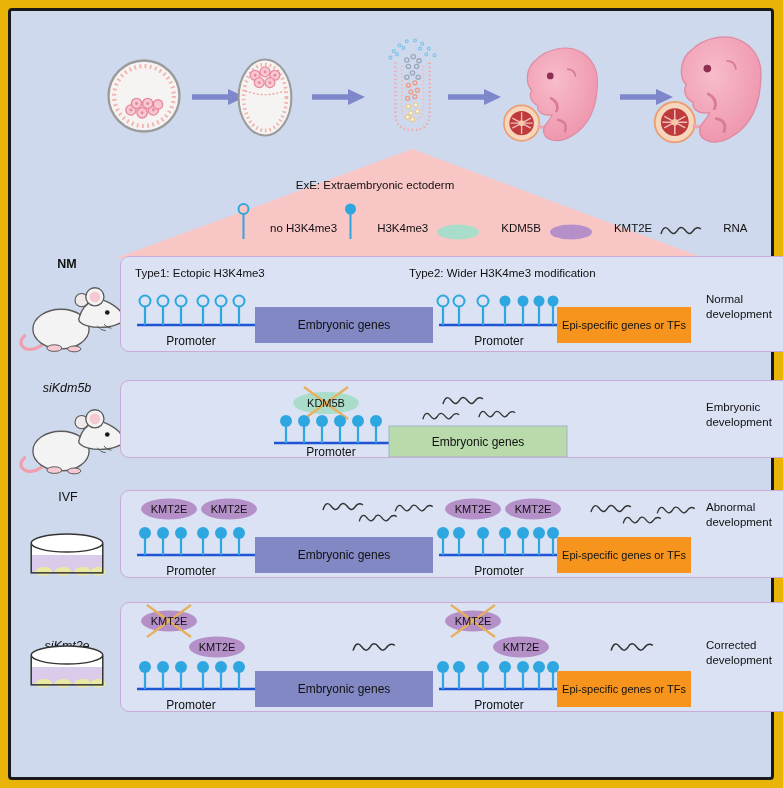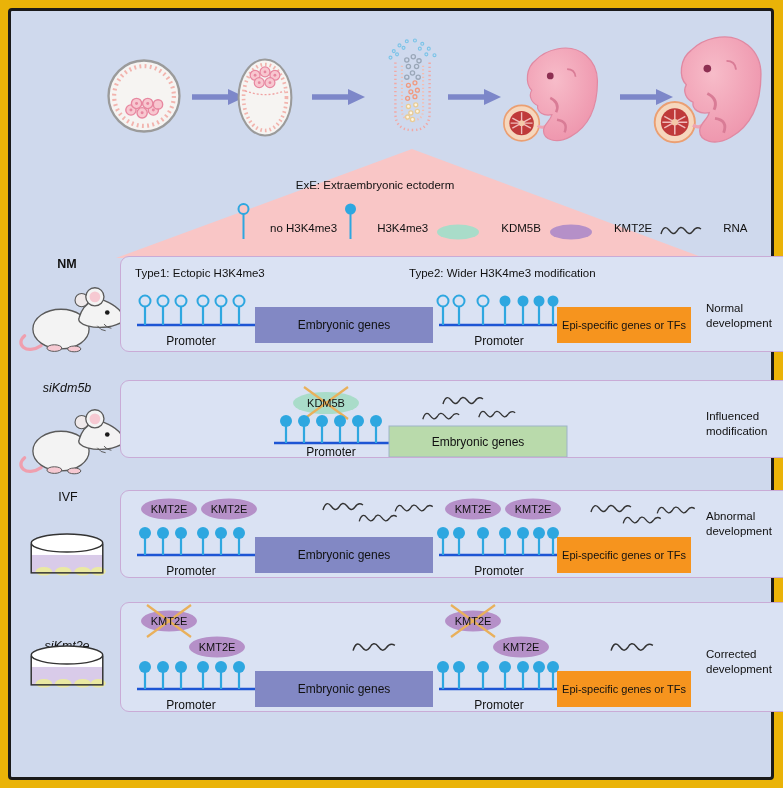--- a/index.html
+++ b/index.html
@@ -18,21 +18,21 @@
   .box-purple{fill:#8288c4;}
   .box-orange{fill:#f6941e;}
   .box-green{fill:#b9daab;stroke:#9eb3c8;stroke-width:1;}
   .kdm5b{fill:#a9dcc9;}
   .kmt2e{fill:#b590c8;}
   .cross{stroke:#e9b05b;stroke-width:2.2;fill:none;}
   .panel{position:absolute;left:120px;width:680px;background:#dae2f3;
          border:1.2px solid #c9abd6;border-radius:9px;box-sizing:border-box;}
   .row-label{position:absolute;font-size:12.5px;color:#111;text-align:center;}
   .italic{font-style:italic;}
-  .dev-label{position:absolute;left:706px;width:74px;font-size:11.5px;color:#111;line-height:1.3;margin-top:9px;}
+  .dev-label{position:absolute;left:706px;width:74px;font-size:11.5px;color:#111;line-height:1.3;}
   .exe-title{position:absolute;left:255px;top:179px;width:240px;text-align:center;
              font-size:11.5px;color:#111;}
   .legend{position:absolute;left:237px;top:202px;display:flex;align-items:flex-end;gap:7px;}
   .legend .item{display:flex;align-items:flex-end;gap:20px;}
   .legend .lab{font-size:11.5px;color:#111;padding-bottom:6px;white-space:nowrap;}
 </style>
 </head>
 <body>
 
 <svg style="position:absolute;width:0;height:0;" aria-hidden="true">
@@ -320,21 +320,21 @@
         <text x="357" y="65" class="box-label">Embryonic genes</text>
       </g>
       <text x="210" y="75" class="promoter">Promoter</text>
       <g>
         <use href="#rna" x="320" y="12" width="44" height="16"></use>
         <use href="#rna" x="300" y="28" width="40" height="15"></use>
         <use href="#rna" x="356" y="26" width="40" height="15"></use>
       </g>
     </svg>
   </div>
-  <div class="dev-label" style="top:400px;">Influenced modification</div>
+  <div class="dev-label" style="top:400px;">Embryonic development</div>
 
   <div class="row-label" style="left:36px;top:490px;width:64px;">IVF</div>
   <svg class="abs" style="left:26px;top:522px;" width="82" height="54" viewBox="0 0 110 72">
     <use href="#dish"></use>
   </svg>
   <div class="panel" style="top:490px;height:88px;">
     <svg width="578" height="86">
       <g>
         <ellipse cx="48" cy="18" rx="28" ry="10.5" class="kmt2e"></ellipse>
         <text x="48" y="22" class="enz-label">KMT2E</text>

